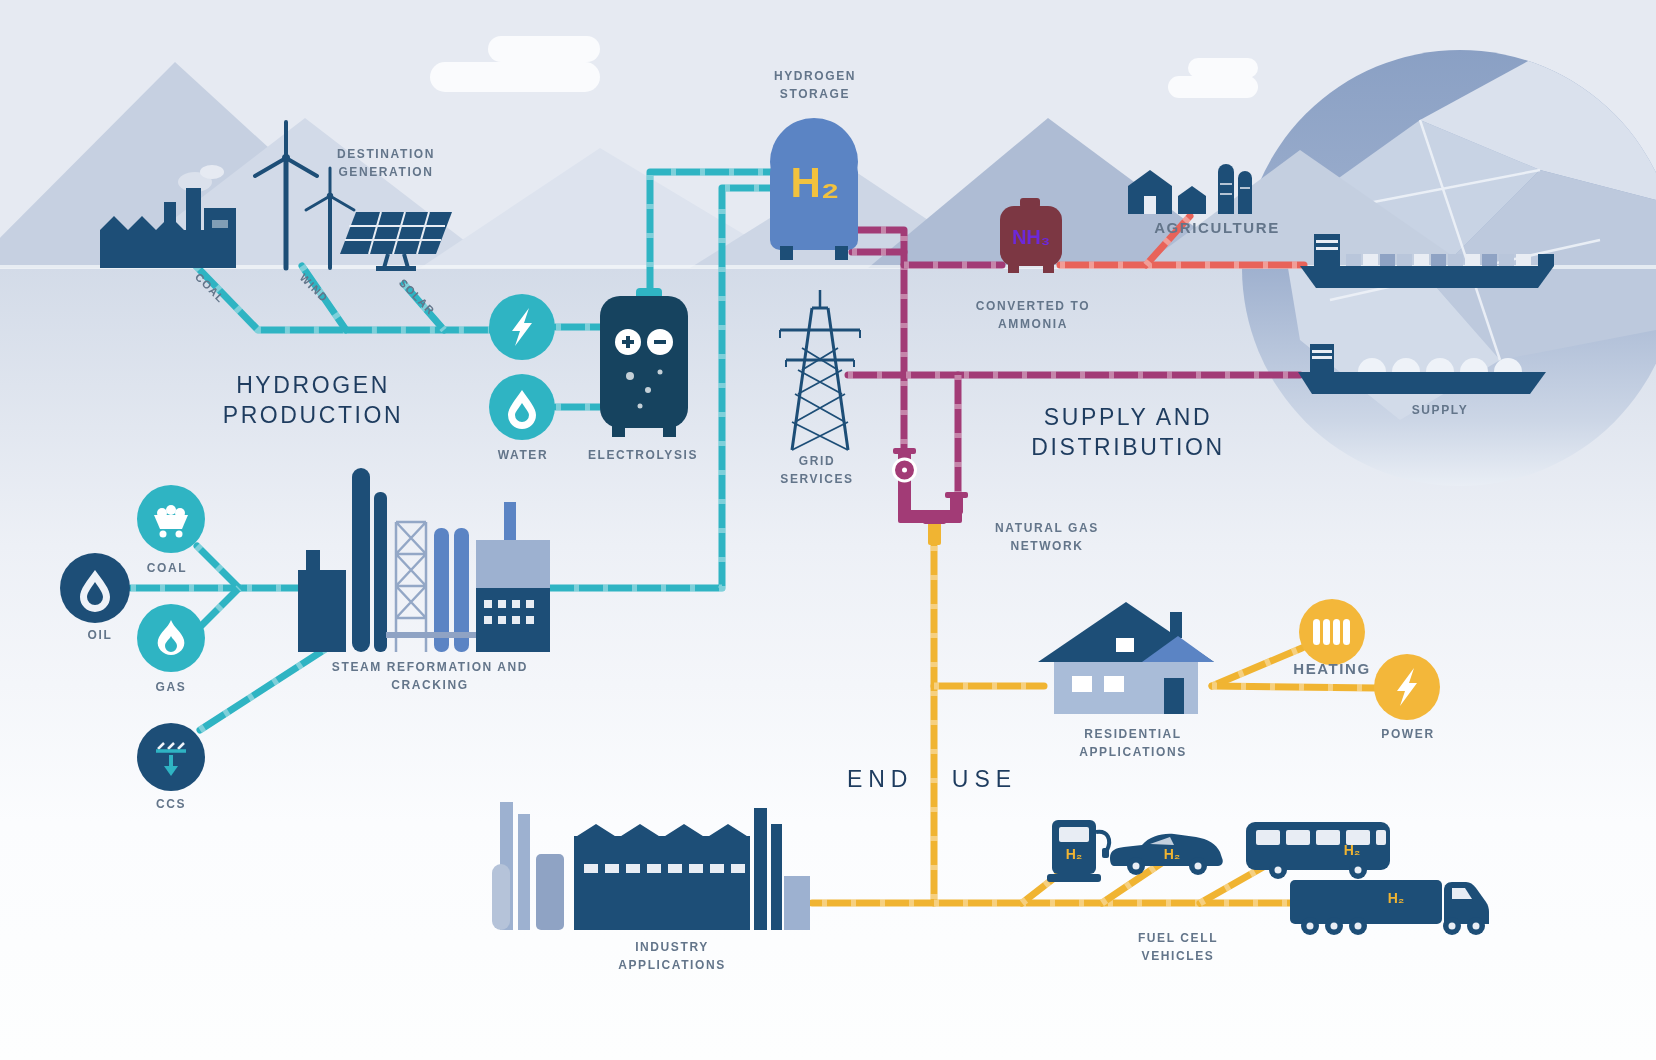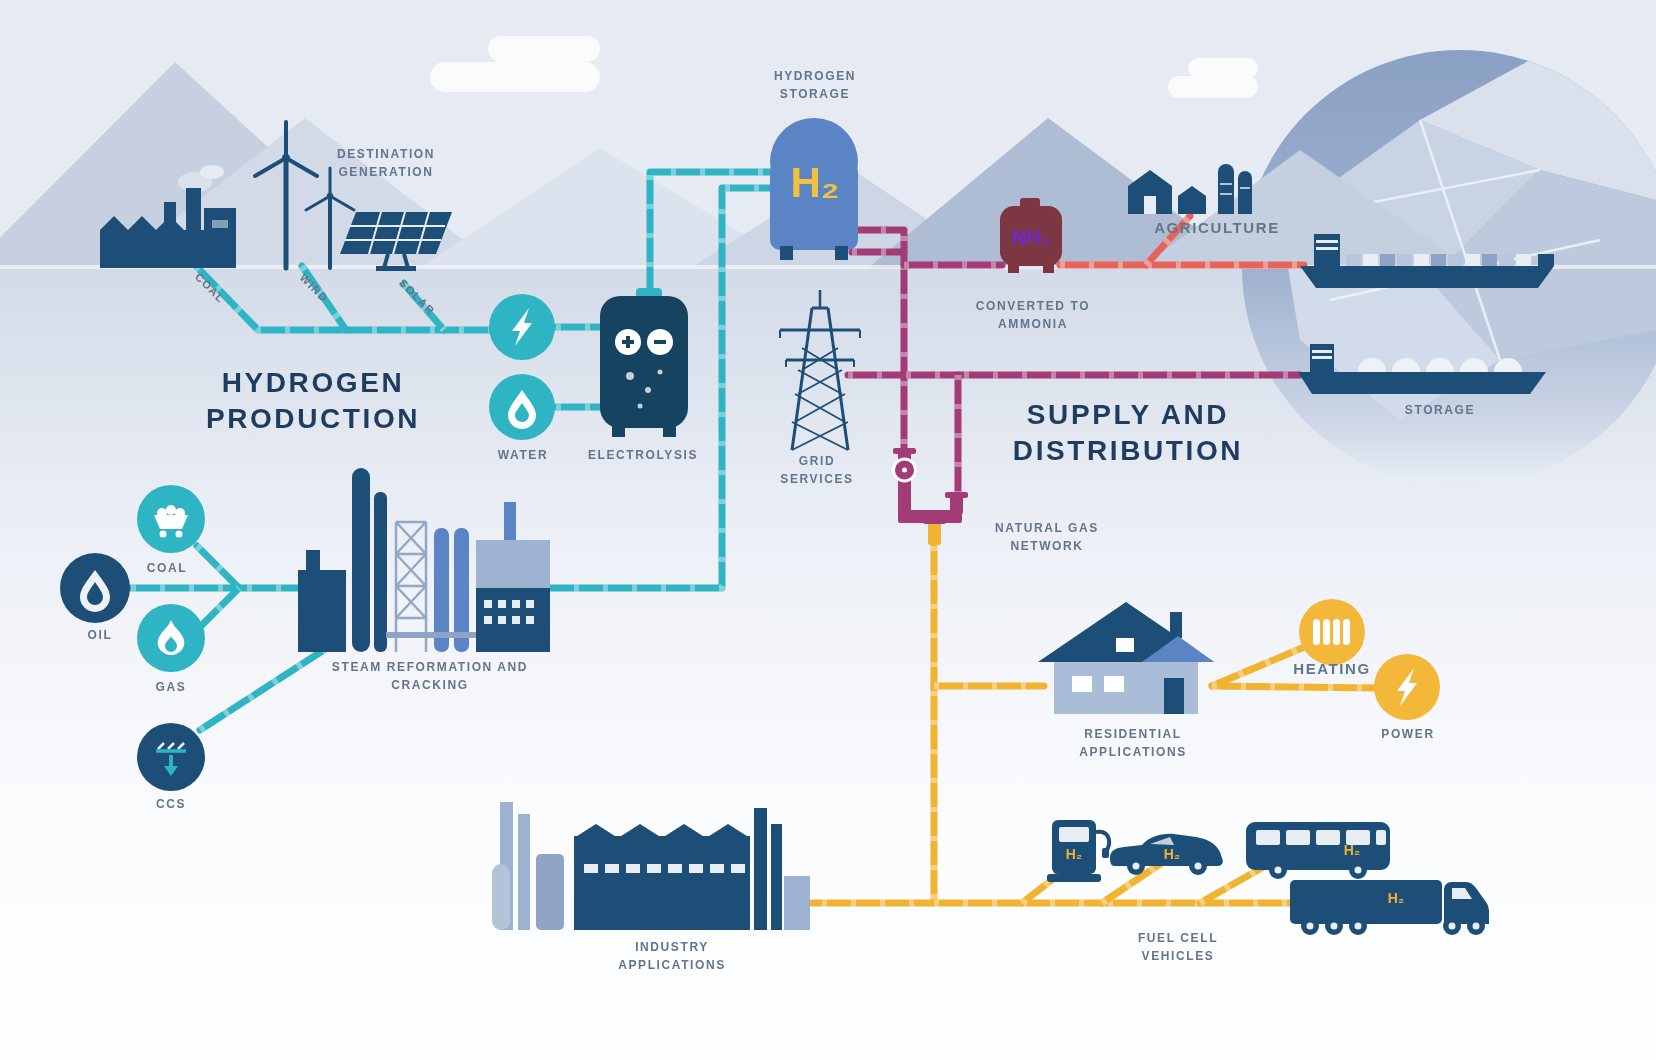--- a/index.html
+++ b/index.html
@@ -3,21 +3,21 @@
 <meta charset="utf-8">
 <style>
   *{margin:0;padding:0;box-sizing:border-box}
   body{background:#ffffff}
   .stage{position:relative;width:1656px;height:1060px;overflow:hidden;
          font-family:"Liberation Sans","DejaVu Sans",sans-serif;background:#eef1f7}
   .stage > svg{position:absolute;left:0;top:0}
   .lbl{position:absolute;transform:translate(-50%,-50%);text-align:center;
        font-size:12px;font-weight:700;letter-spacing:1.6px;color:#63758a;line-height:1.5}
   .sm{font-size:15px}
-  .title{font-size:28px;font-weight:700;letter-spacing:2.6px;color:#1e3c5f;line-height:1.3}
+  .title{font-size:23px;font-weight:400;letter-spacing:2.6px;color:#1e3c5f;line-height:1.3}
   .diag{transform:translate(-50%,-50%) rotate(45deg);font-size:11px;letter-spacing:1.4px}
   .h2big{font-size:42px;font-weight:800;color:#f2c23e;letter-spacing:0}
   .nh3txt{font-size:20px;font-weight:800;color:#6d28d9;letter-spacing:0}
   .h2small{font-size:14px;font-weight:800;color:#f0b432;letter-spacing:0}
   .enduse{letter-spacing:6px;word-spacing:26px}
   
   .pipe{fill:none;stroke-width:7;stroke-linecap:round;stroke-linejoin:round}
   .tick{fill:none;stroke:#ffffff;stroke-width:7;stroke-opacity:.38;
         stroke-dasharray:5 24;stroke-linecap:butt;stroke-linejoin:round}
   .t{stroke:#2fb4c3}.m{stroke:#a23b76}.r{stroke:#e8635a}.y{stroke:#f0b432}
@@ -466,31 +466,32 @@
 <div class="lbl diag" style="left:417px;top:297px">SOLAR</div>
 <div class="lbl title" style="left:313px;top:401px;width:250px">HYDROGEN PRODUCTION</div>
 <div class="lbl" style="left:523px;top:455px;width:90px">WATER</div>
 <div class="lbl" style="left:643px;top:455px;width:160px">ELECTROLYSIS</div>
 <div class="lbl" style="left:815px;top:85px;width:150px">HYDROGEN STORAGE</div>
 <div class="lbl h2big" style="left:815px;top:182px">H₂</div>
 <div class="lbl" style="left:817px;top:470px;width:110px">GRID SERVICES</div>
 <div class="lbl nh3txt" style="left:1031px;top:237px">NH₃</div>
 <div class="lbl" style="left:1033px;top:315px;width:165px">CONVERTED TO AMMONIA</div>
 <div class="lbl sm" style="left:1217px;top:228px;width:150px">AGRICULTURE</div>
-<div class="lbl" style="left:1440px;top:410px;width:120px">STORAGE</div>
+<div class="lbl" style="left:1440px;top:410px;width:120px">SUPPLY</div>
 <div class="lbl title" style="left:1128px;top:433px;width:270px">SUPPLY AND DISTRIBUTION</div>
 <div class="lbl" style="left:1047px;top:537px;width:155px">NATURAL GAS NETWORK</div>
 <div class="lbl" style="left:167px;top:568px;width:90px">COAL</div>
 <div class="lbl" style="left:100px;top:635px;width:80px">OIL</div>
 <div class="lbl" style="left:171px;top:687px;width:80px">GAS</div>
 <div class="lbl" style="left:171px;top:804px;width:80px">CCS</div>
 <div class="lbl" style="left:430px;top:676px;width:240px">STEAM REFORMATION AND CRACKING</div>
 <div class="lbl" style="left:1133px;top:743px;width:170px">RESIDENTIAL APPLICATIONS</div>
 <div class="lbl sm" style="left:1332px;top:669px;width:110px">HEATING</div>
 <div class="lbl" style="left:1408px;top:734px;width:110px">POWER</div>
+<div class="lbl title enduse" style="left:932px;top:780px;width:300px">END USE</div>
 <div class="lbl" style="left:672px;top:956px;width:180px">INDUSTRY APPLICATIONS</div>
 <div class="lbl" style="left:1178px;top:947px;width:140px">FUEL CELL VEHICLES</div>
 <div class="lbl h2small" style="left:1074px;top:854px">H₂</div>
 <div class="lbl h2small" style="left:1172px;top:854px">H₂</div>
 <div class="lbl h2small" style="left:1352px;top:850px">H₂</div>
 <div class="lbl h2small" style="left:1396px;top:898px">H₂</div>
 
 </div>
 
 </body></html>

